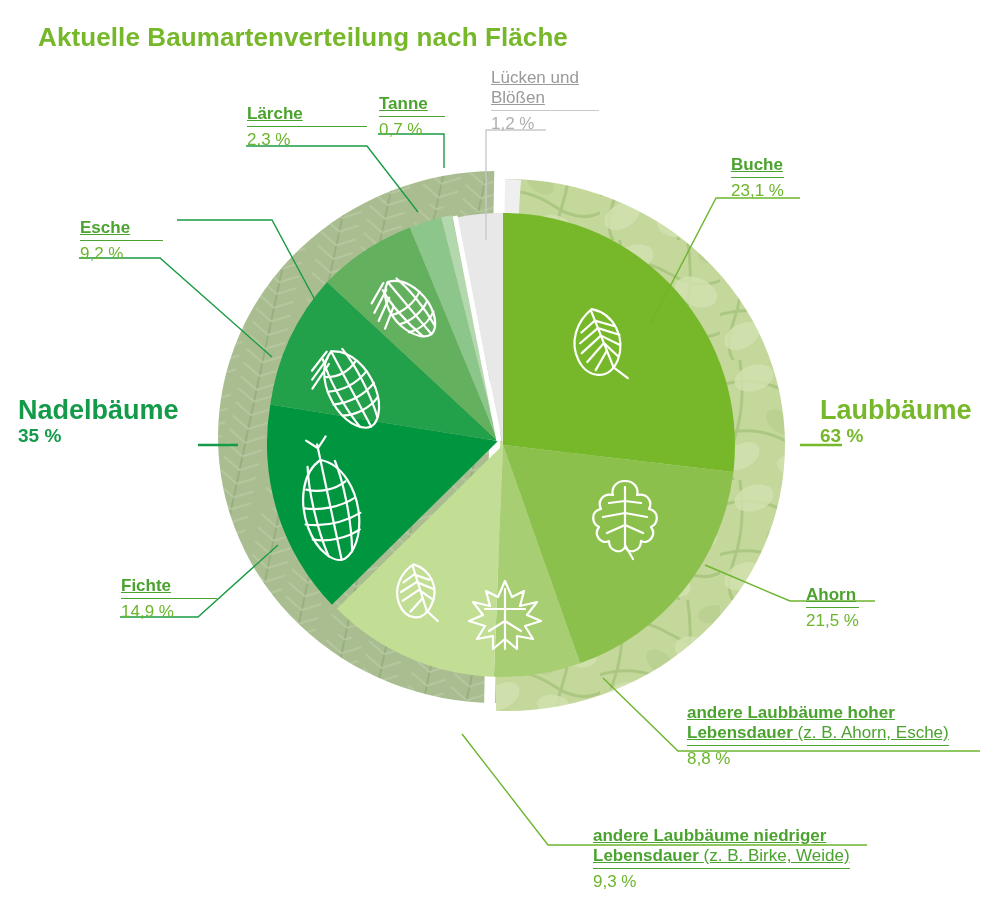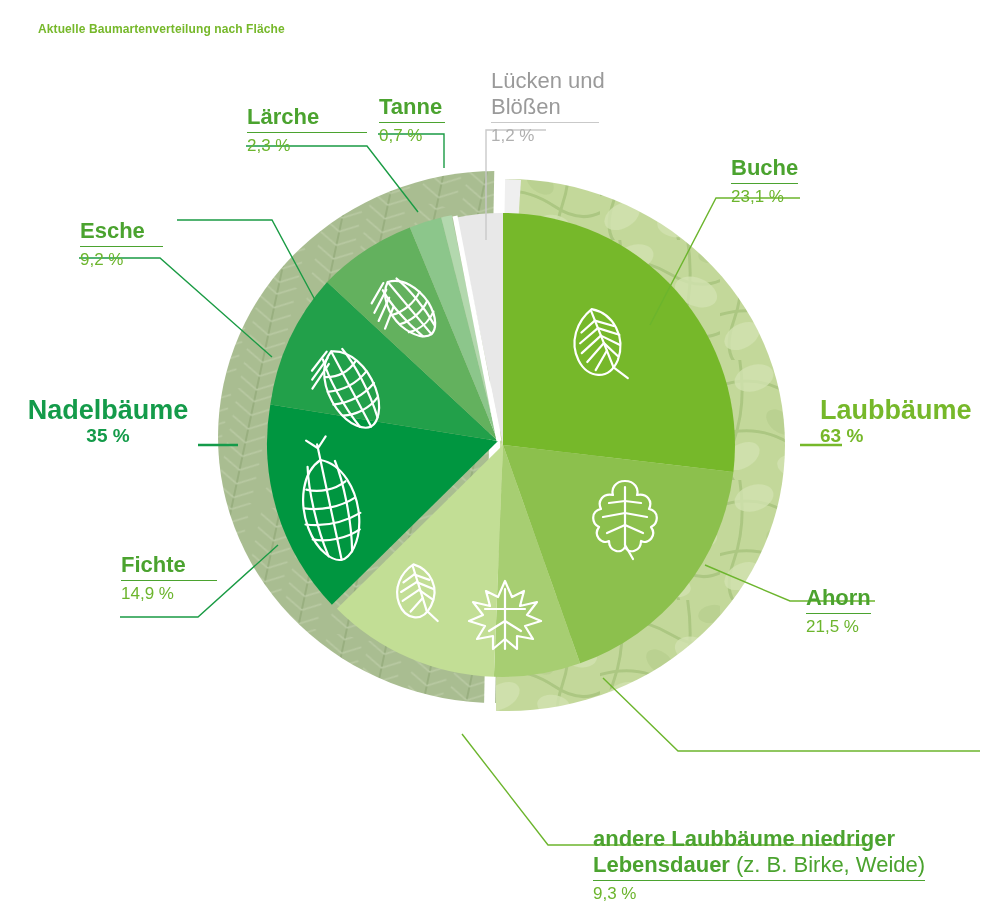--- a/index.html
+++ b/index.html
@@ -8,38 +8,38 @@
     width:992px;height:902px;
     background:#ffffff;
     font-family:"Liberation Sans","DejaVu Sans",sans-serif;
     overflow:hidden;position:relative;
   }
   #stage{position:absolute;left:0;top:0;width:992px;height:902px;}
   svg#chart{position:absolute;left:0;top:0;width:992px;height:902px;display:block;}
 
   .title{
     position:absolute;left:38px;top:22px;
-    font-size:12px;font-weight:bold;color:#76b82a;
+    font-size:26px;font-weight:bold;color:#76b82a;
     letter-spacing:.1px;white-space:nowrap;
   }
 
   .lbl{position:absolute;white-space:nowrap;}
-  .lbl .name{font-size:22px;font-weight:bold;color:#4ba32f;line-height:1.18;}
+  .lbl .name{font-size:17px;font-weight:bold;color:#4ba32f;line-height:1.18;text-decoration:underline;}
   .lbl .val{font-size:17px;color:#6cb52d;line-height:1.25;}
 
   .lbl.gray .name{color:#9a9a9a;font-weight:normal;}
   .lbl.gray .val{color:#b0b0b0;}
 
   .rule{height:1px;background:#4ba32f;margin:2px 0 2px 0;}
   .rule.gray{background:#c9c9c9;}
 
   .big{position:absolute;white-space:nowrap;}
   .big .name{font-size:27px;font-weight:bold;line-height:1.12;}
   .big .val{font-size:19px;font-weight:bold;line-height:1.12;}
-  .big.needle{text-align:center;color:#149b4a;}
+  .big.needle{text-align:left;color:#149b4a;}
   .big.needle .name,.big.needle .val{color:#149b4a;}
   .big.broad{text-align:left;color:#76b82a;}
   .big.broad .name,.big.broad .val{color:#76b82a;}
 
   .multiline{line-height:1.24;}
   .reg{font-weight:normal;}
 </style>
 </head>
 <body>
 
@@ -220,29 +220,35 @@
     <div class="rule"></div>
     <div class="val">23,1 %</div>
   </div>
 
   <div class="lbl" style="left:806px;top:585px;">
     <div class="name">Ahorn</div>
     <div class="rule"></div>
     <div class="val">21,5 %</div>
   </div>
 
+  <div class="lbl multiline" style="left:687px;top:703px;">
+    <div class="name">andere Laubbäume hoher</div>
+    <div class="name"><span>Lebensdauer </span><span class="reg">(z. B. Ahorn, Esche)</span></div>
+    <div class="rule"></div>
+    <div class="val">8,8 %</div>
+  </div>
 
   <div class="lbl multiline" style="left:593px;top:826px;">
     <div class="name">andere Laubbäume niedriger</div>
     <div class="name"><span>Lebensdauer </span><span class="reg">(z. B. Birke, Weide)</span></div>
     <div class="rule"></div>
     <div class="val">9,3 %</div>
   </div>
 
-  <div class="lbl" style="left:121px;top:552px;width:96px;">
+  <div class="lbl" style="left:121px;top:576px;width:96px;">
     <div class="name">Fichte</div>
     <div class="rule"></div>
     <div class="val">14,9 %</div>
   </div>
 
   <div class="lbl" style="left:80px;top:218px;width:83px;">
     <div class="name">Esche</div>
     <div class="rule"></div>
     <div class="val">9,2 %</div>
   </div>

